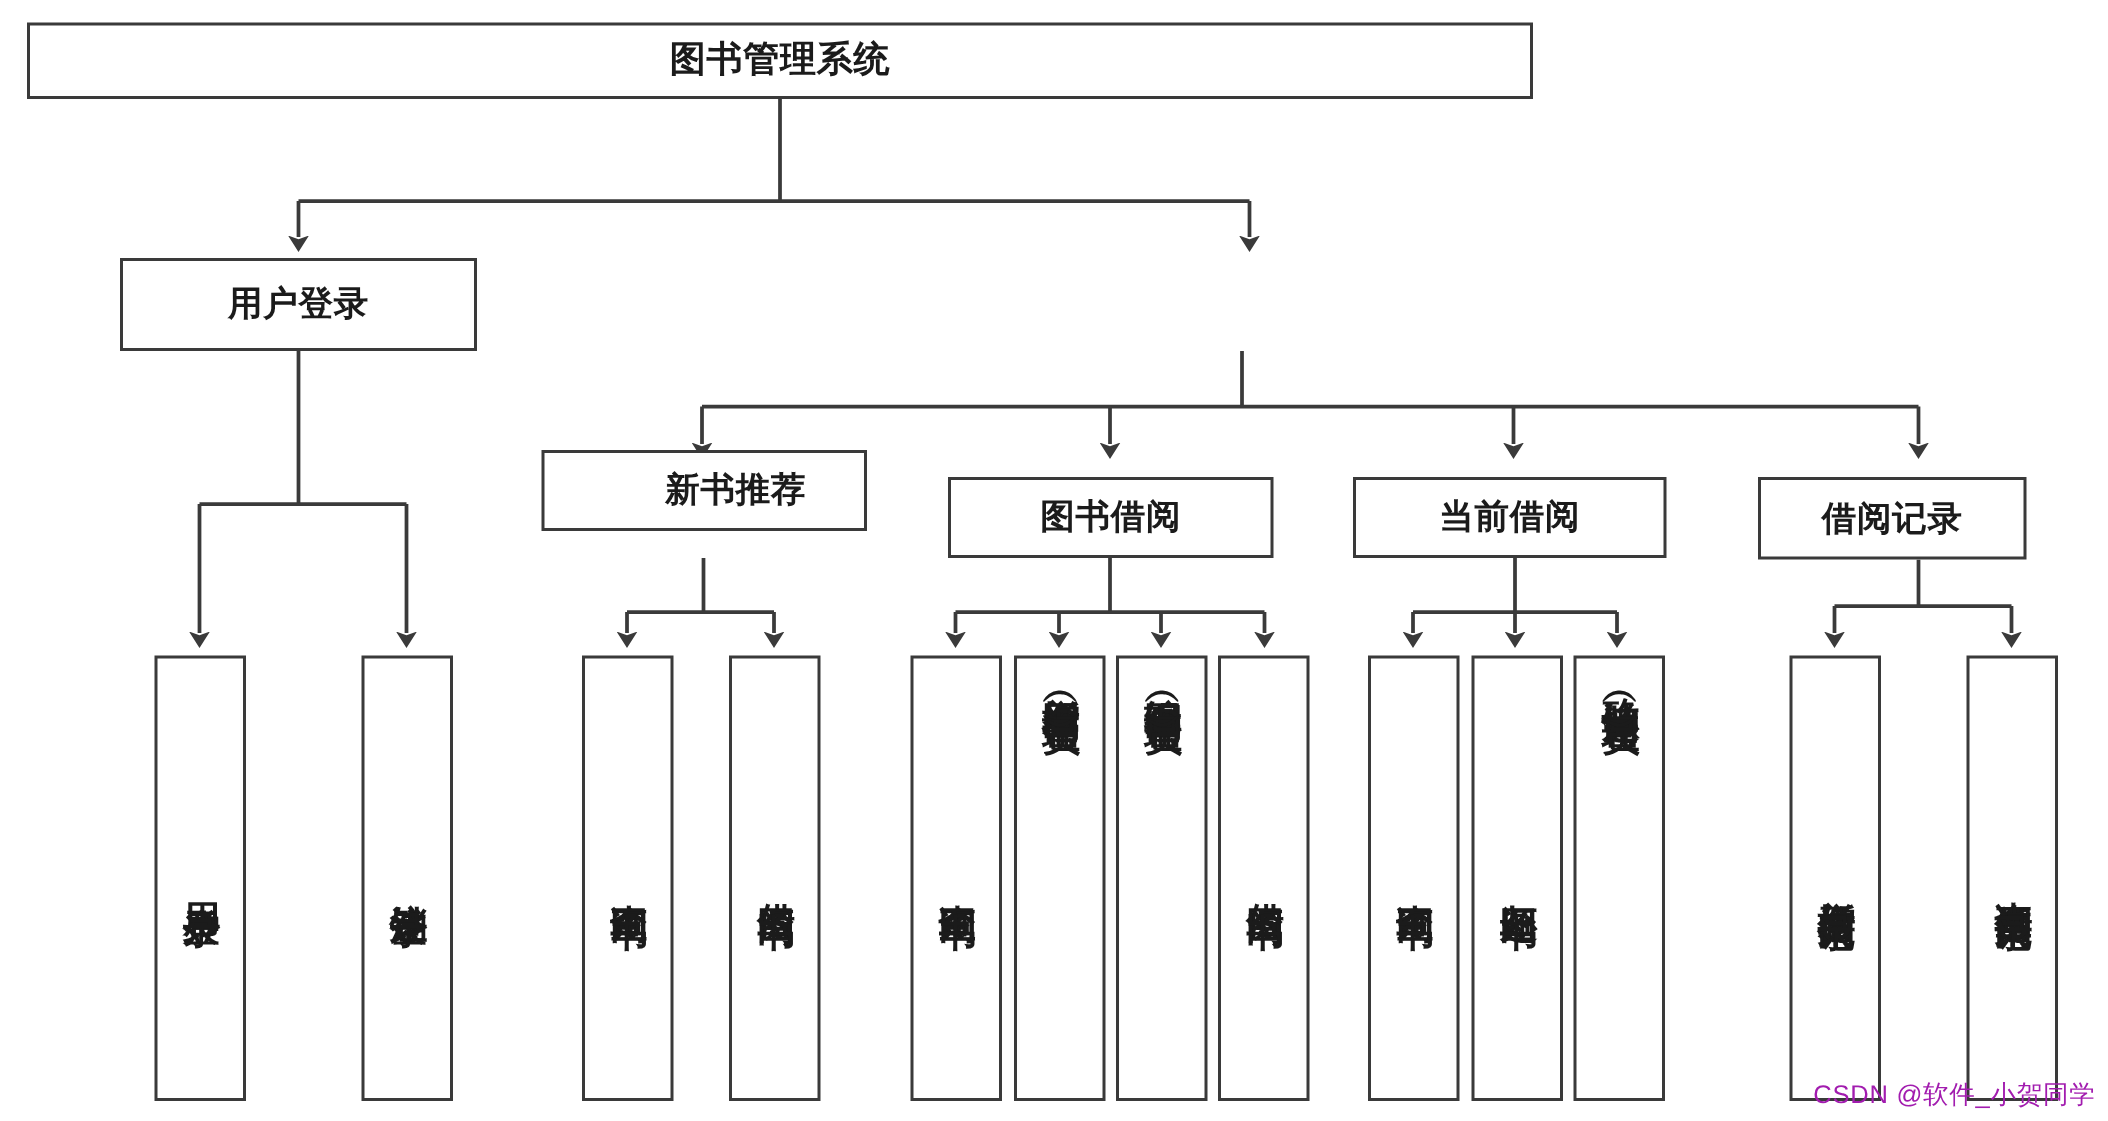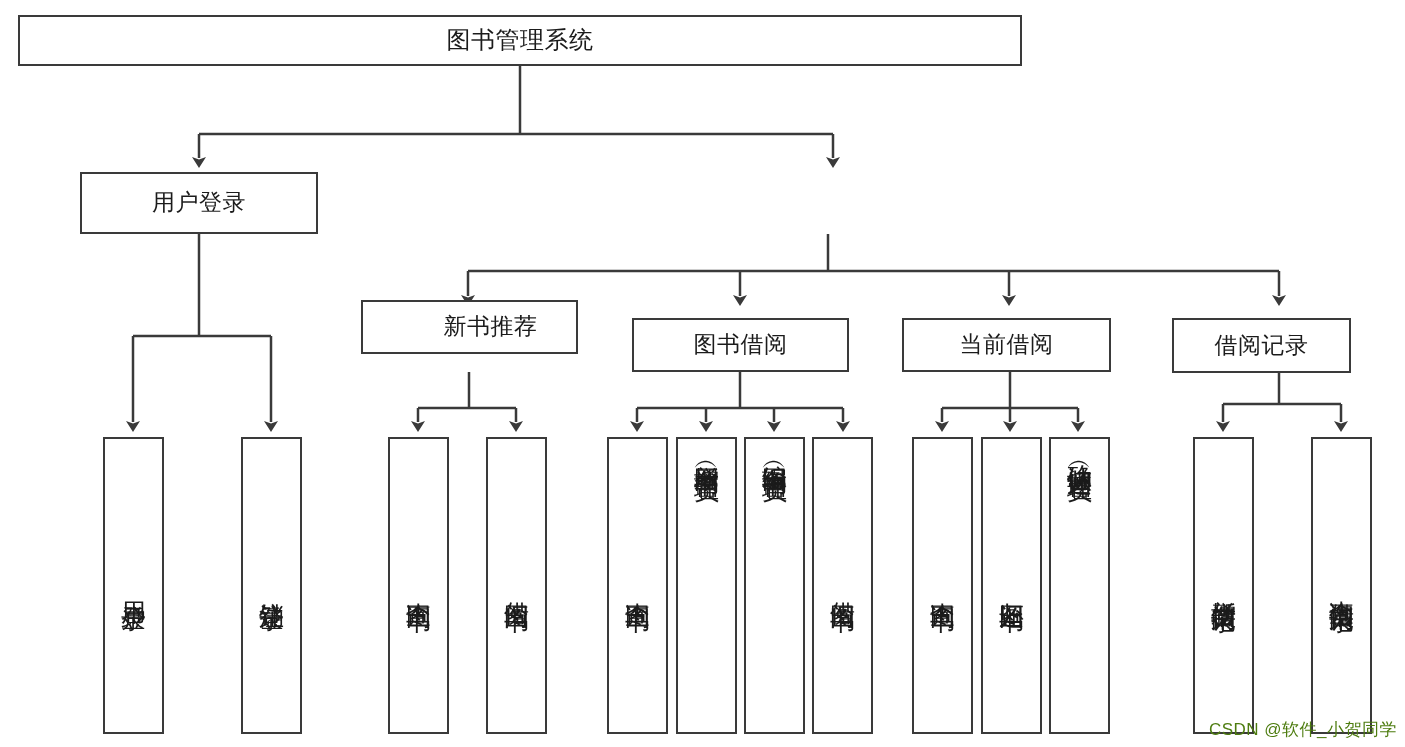--- a/index.html
+++ b/index.html
@@ -27,20 +27,21 @@
     pointer-events: none;
   }
   .node {
     position: absolute;
     box-sizing: border-box;
     border: 2.5px solid #3a3a3a;
     background: #ffffff;
     display: flex;
     align-items: center;
     justify-content: center;
+    font-weight: bold;
   }
   .node .label {
     color: #1b1b1b;
     letter-spacing: 0.5px;
     line-height: 1.18;
     white-space: pre;
   }
   
   .node.h .label {
     font-size: 23px;
@@ -64,21 +65,21 @@
   }
   .node.v.mid {
     align-items: center;
     padding-top: 0;
   }
   #watermark {
     position: absolute;
     right: 8px;
     bottom: 6px;
     font-size: 17px;
-    color: #4d7c0f;
+    color: #a21caf;
     letter-spacing: 0.5px;
     white-space: nowrap;
     user-select: none;
   }
 </style>
 </head>
 <body>
 
 <div id="canvas">
 

